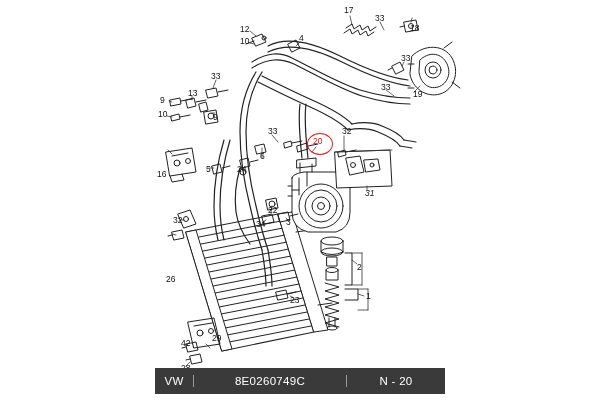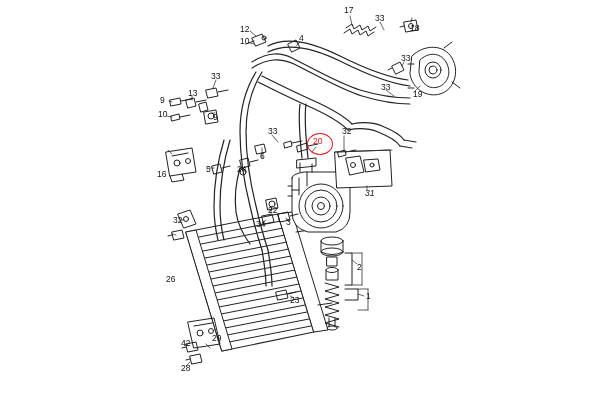--- a/index.html
+++ b/index.html
@@ -331,14 +331,19 @@
   <div class="lbl" style="left:256px; top:220px;">34</div>
   <div class="lbl" style="left:166px; top:229px;margin-top:46px;">26</div>
   <div class="lbl" style="left:286px; top:218px;">3</div>
   <div class="lbl" style="left:357px; top:263px;">2</div>
   <div class="lbl" style="left:366px; top:292px;">1</div>
   <div class="lbl" style="left:290px; top:296px;">23</div>
   <div class="lbl" style="left:212px; top:334px;">29</div>
   <div class="lbl" style="left:181px; top:339px;">42</div>
   <div class="lbl" style="left:181px; top:364px;">28</div>
 
+  <div class="caption-bar">
+    <div class="caption-cell cap-brand">VW</div>
+    <div class="caption-cell cap-part">8E0260749C</div>
+    <div class="caption-cell cap-code">N - 20</div>
+  </div>
 
 </div>
 
 </body></html>

